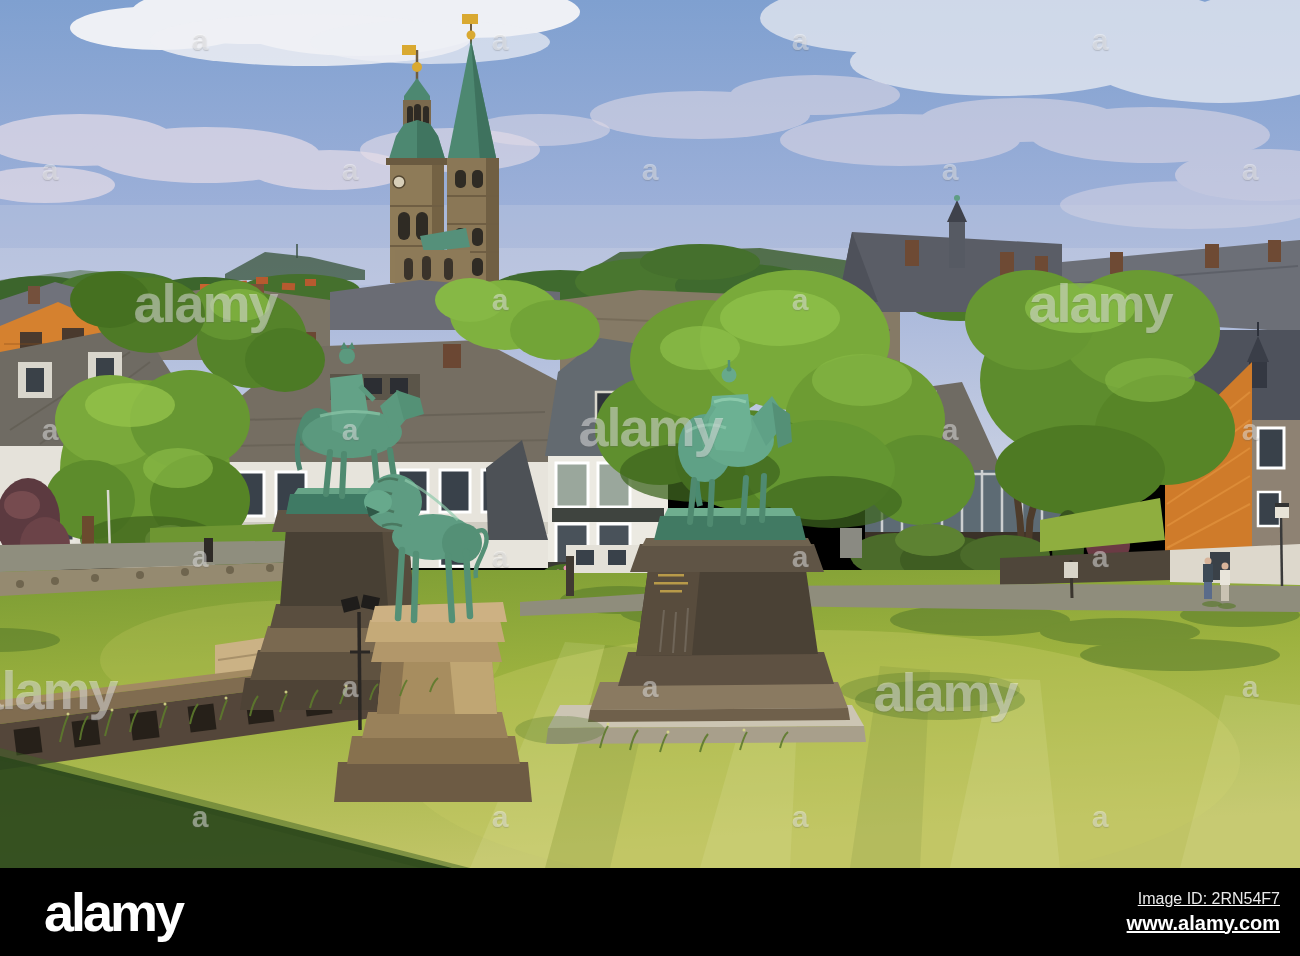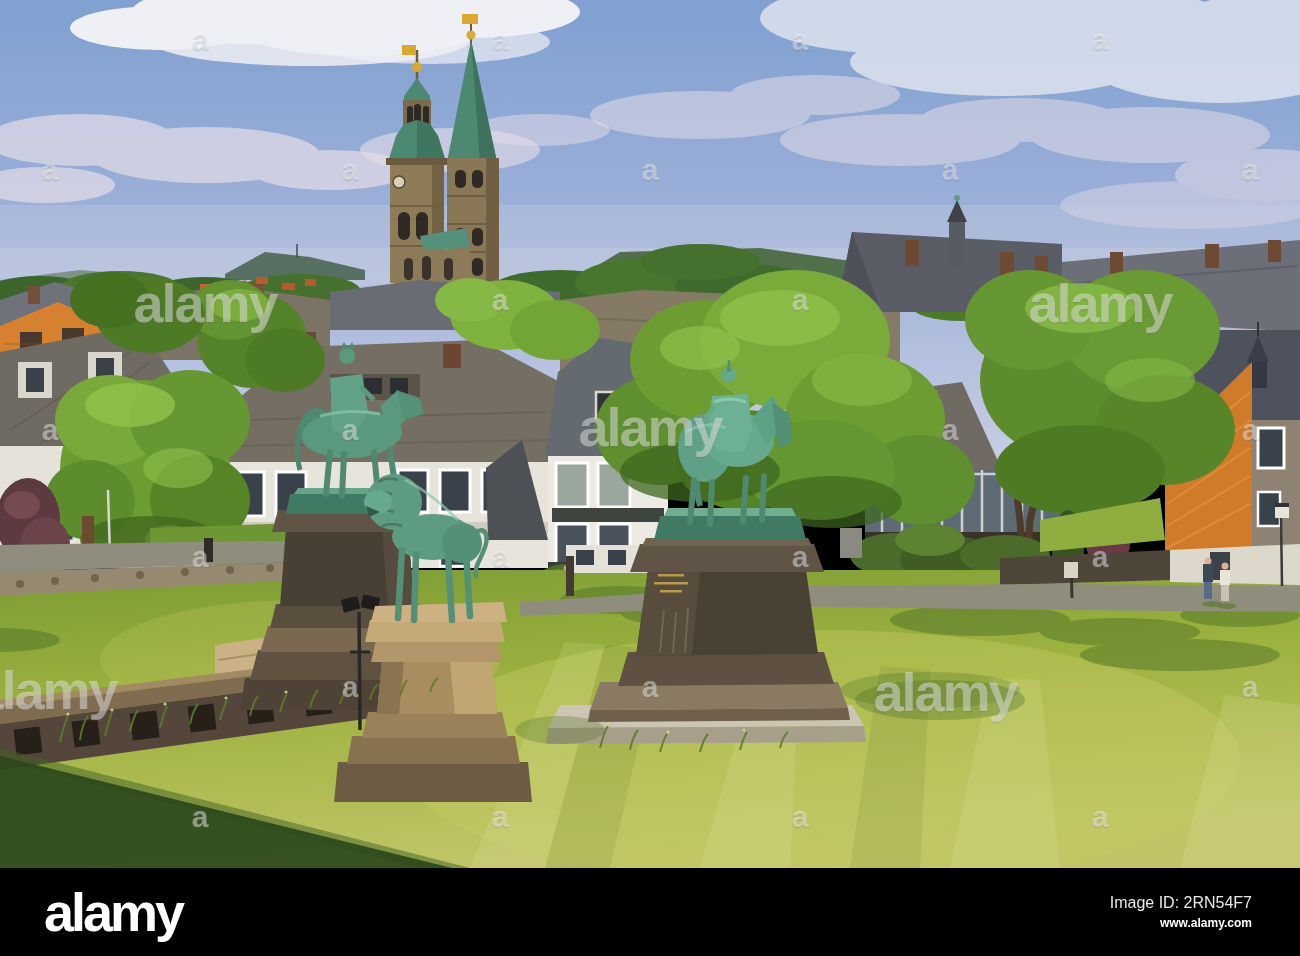--- a/index.html
+++ b/index.html
@@ -16,23 +16,23 @@
         font-weight:bold;font-size:30px;color:var(--wm-color);
         text-shadow:0 1px 1px rgba(90,90,90,.25);}
   .wm-alamy{position:absolute;transform:translate(-50%,-50%);
         font-weight:bold;font-size:54px;letter-spacing:-2px;color:var(--wm-color);
         text-shadow:0 1px 1px rgba(90,90,90,.25);}
   .footer{position:absolute;left:0;top:868px;width:1300px;height:88px;
           background:var(--footer-bg);display:flex;align-items:center;
           justify-content:space-between;}
   .logo{color:var(--footer-text);font-weight:bold;font-size:54px;
         letter-spacing:-3px;margin-left:44px;line-height:1;}
-  .meta{margin-right:48px;text-align:right;color:var(--footer-text);}
+  .meta{margin-right:20px;text-align:right;color:var(--footer-text);text-decoration:underline;}
   .meta .id{font-size:16px;color:#e9e9e9;margin-bottom:4px;}
-  .meta .url{font-size:12px;font-weight:bold;}
+  .meta .url{font-size:20px;font-weight:bold;}
 </style>
 </head>
 <body>
 
 <div class="stage">
   <div class="photo">
   <svg width="1300" height="868" viewBox="0 0 1300 868" xmlns="http://www.w3.org/2000/svg">
     <defs>
       <linearGradient id="sky" x1="0" y1="0" x2="0" y2="1">
         <stop offset="0" stop-color="#7fa0d0"></stop>

